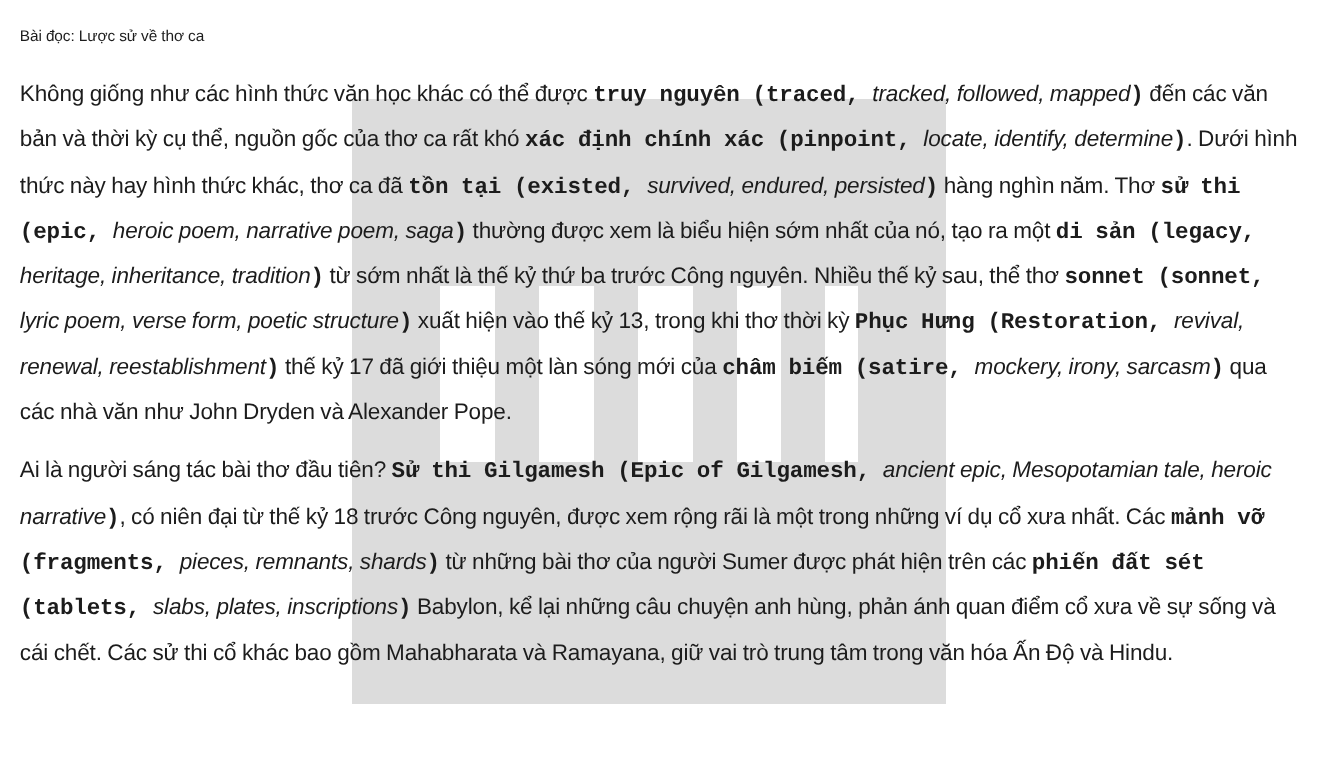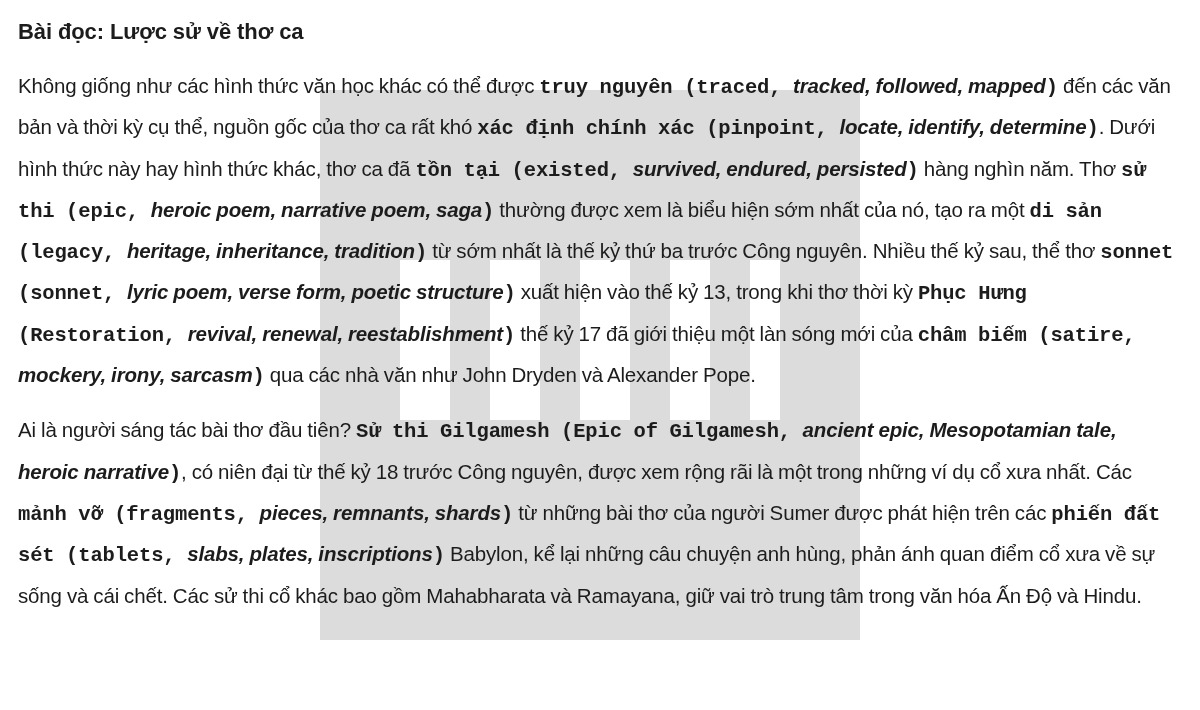--- a/index.html
+++ b/index.html
@@ -26,35 +26,35 @@
     .wm-block {
       position: absolute;
       background: #dcdcdc;
     }
     .content {
       position: relative;
       z-index: 1;
       padding: 18px 18px 0 18px;
     }
     .title {
-      font-size: 22px;
-      font-weight: 700;
+      font-size: 14px;
+      font-weight: 400;
       margin: 0 0 20px 0;
       line-height: 28px;
       letter-spacing: -0.1px;
     }
     .para {
       font-size: 20.5px;
       line-height: 39.3px;
       margin: 0 0 14px 0;
       letter-spacing: -0.15px;
       word-spacing: -0.5px;
     }
     .b { font-weight: 700; font-family: Liberation Mono, monospace; }
-    .bi { font-weight: 700; font-style: italic; }
+    .bi { font-weight: 400; font-style: italic; }
   </style>
 </head>
 <body>
 
 <div class="watermark">
   <div class="wm-block" style="left:0;top:0;width:540px;height:170px;"></div>
   <div class="wm-block" style="left:0;top:170px;width:80px;height:380px;"></div>
   <div class="wm-block" style="left:460px;top:170px;width:80px;height:380px;"></div>
   <div class="wm-block" style="left:80px;top:330px;width:380px;height:60px;"></div>
   <div class="wm-block" style="left:80px;top:390px;width:380px;height:160px;"></div>

